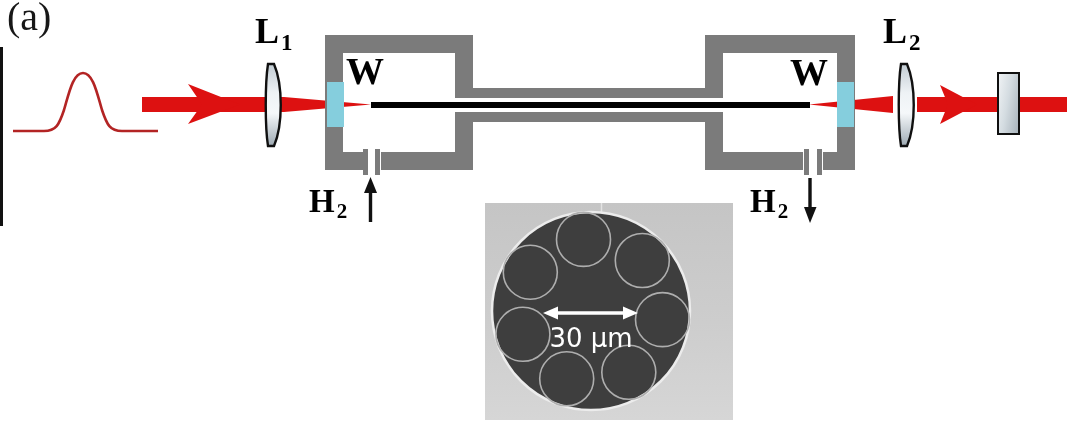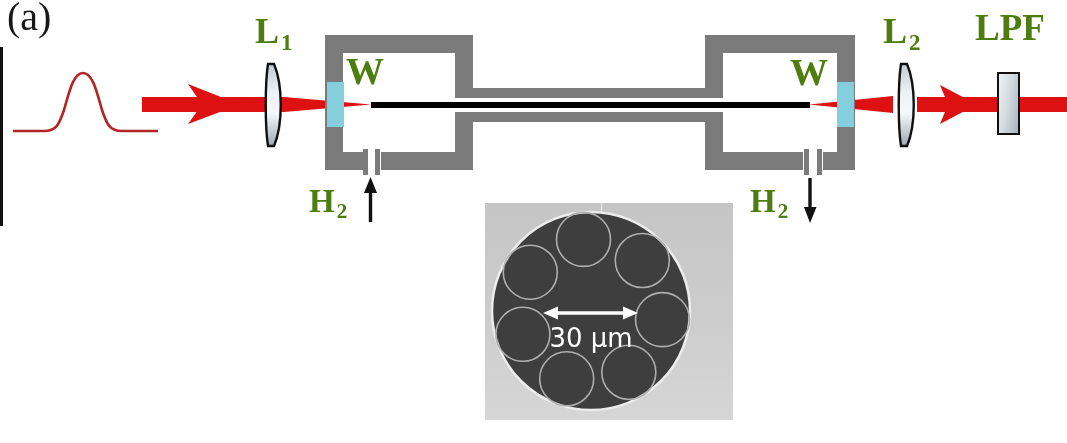--- a/index.html
+++ b/index.html
@@ -47,21 +47,21 @@
     background:linear-gradient(100deg,#eff2f4 0%,#d4dce1 45%,#a9b4bc 100%);
   }
 
   
   .beam{fill:var(--beam-red);}
   .pulse{stroke:var(--pulse-red);stroke-width:2.6;fill:none;}
   .gas-arrow-line{stroke:#111;stroke-width:3.4;}
   .gas-arrow-head{fill:#111;}
 
   
-  .lbl{color:#4d7c0f;font-weight:700;white-space:nowrap;line-height:1;}
+  .lbl{color:#000000;font-weight:700;white-space:nowrap;line-height:1;}
   .lbl .main{font-size:36px;}
   .lbl .sub{font-size:23px;position:relative;top:7px;margin-left:2px;}
   #label-w-left{left:346px;top:52px;font-size:38px;}
   #label-w-right{left:790px;top:53px;font-size:38px;}
   #label-l1{left:255px;top:13px;}
   #label-l2{left:883px;top:13px;}
   #label-lpf{left:975px;top:9px;font-size:37px;}
   #label-h2-in{left:309px;top:185px;}
   #label-h2-in .main,#label-h2-out .main{font-size:33px;}
   #label-h2-in .sub,#label-h2-out .sub{font-size:21px;top:6px;}
@@ -158,21 +158,20 @@
   <div class="abs" id="lpf-element"></div>
 
   <div class="abs lbl" id="label-l1">
     <span class="main">L</span><span class="sub">1</span>
   </div>
   <div class="abs lbl" id="label-w-left">W</div>
   <div class="abs lbl" id="label-w-right">W</div>
   <div class="abs lbl" id="label-l2">
     <span class="main">L</span><span class="sub">2</span>
   </div>
-  <div class="abs lbl" id="label-lpf">LPF</div>
   <div class="abs lbl" id="label-h2-in">
     <span class="main">H</span><span class="sub">2</span>
   </div>
   <div class="abs lbl" id="label-h2-out">
     <span class="main">H</span><span class="sub">2</span>
   </div>
 
   <div class="abs" id="sem-inset">
     <svg width="215" height="217" viewBox="0 0 215 217">
       <line id="sem-scratch" x1="116.5" y1="0" x2="116.5" y2="13"></line>

